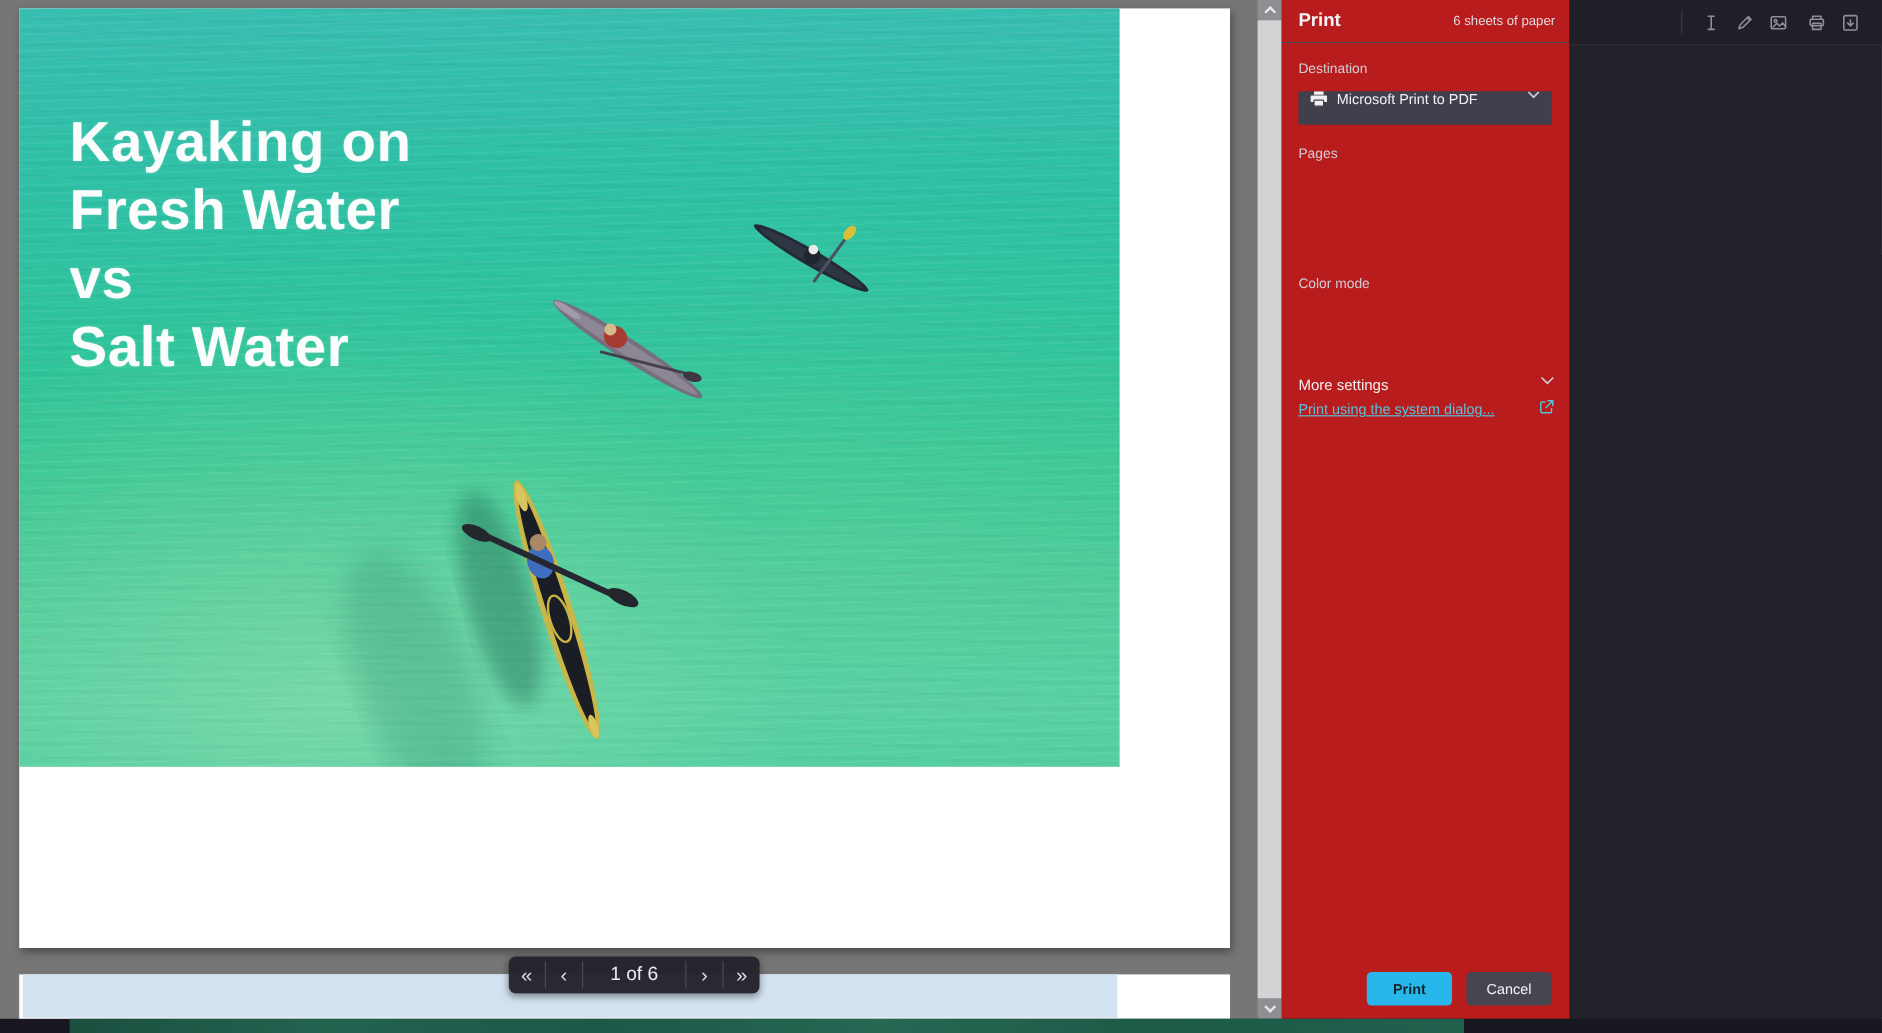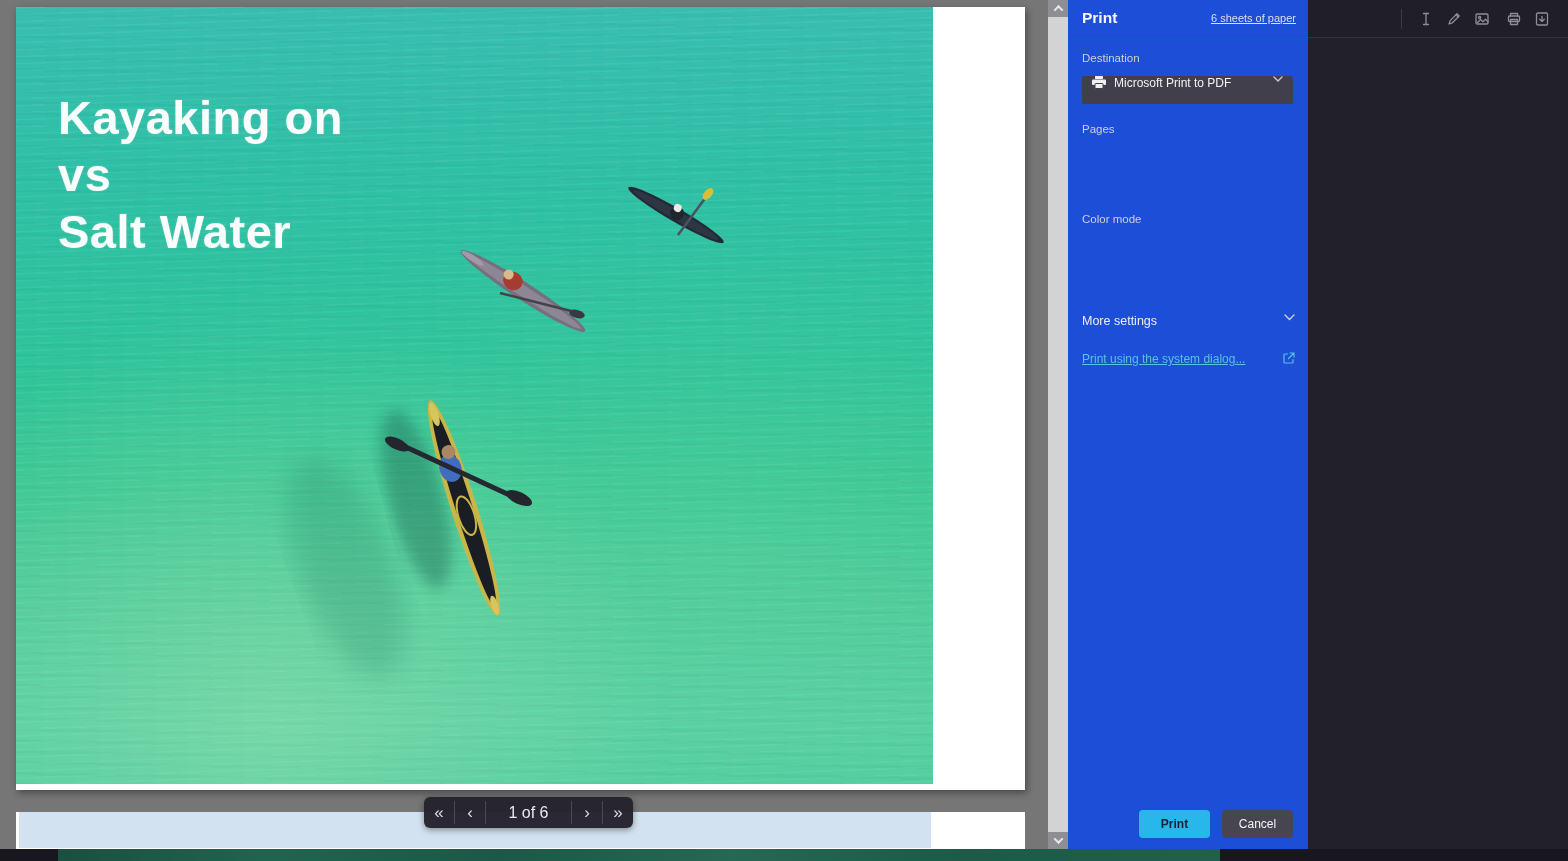--- a/index.html
+++ b/index.html
@@ -5,21 +5,21 @@
   * { margin:0; padding:0; box-sizing:border-box; }
   html,body { width:1568px; height:861px; overflow:hidden; background:#22212a;
               font-family:"Liberation Sans", sans-serif; }
   .abs { position:absolute; }
 
   
   #preview-area { left:0; top:0; width:1048px; height:861px; background:#767676; }
 
   #page-1 { left:16px; top:7px; width:1009px; height:783px; background:#ffffff;
             box-shadow:2px 3px 7px rgba(0,0,0,.38); }
-  #slide-image { left:0; top:0; width:917px; height:777px; overflow:hidden;
+  #slide-image { left:0; top:0; width:917px; height:632px; overflow:hidden;
     background:
       radial-gradient(ellipse at 28% 92%, rgba(190,235,185,.30), transparent 42%),
       radial-gradient(ellipse at 75% 70%, rgba(120,220,170,.18), transparent 45%),
       repeating-linear-gradient(178deg, rgba(255,255,255,.055) 0 1.5px, rgba(255,255,255,0) 1.5px 7px),
       repeating-linear-gradient(181deg, rgba(10,110,95,.05) 0 3px, rgba(10,110,95,0) 3px 11px),
       linear-gradient(180deg,#38beb0 0%,#2fc0a6 22%,#2fc49b 45%,#3cc894 62%,#4fcc9b 78%,#58d0a2 92%,#53cea0 100%);
   }
   #slide-title { left:42px; top:82px; color:#fbfdfc; font-weight:bold;
                  font-size:47px; line-height:57px; letter-spacing:.5px;
                  text-shadow:0 0 2px rgba(255,255,255,.25); }
@@ -46,46 +46,46 @@
   #scrollbar { left:1048px; top:0; width:20px; height:849px; background:#a6a6aa; }
   .sb-btn { position:absolute; left:0; width:20px; height:17px; background:#8e8e93;
             display:flex; align-items:center; justify-content:center; }
   #sb-up { top:0; } #sb-down { top:832px; }
   .sb-chev { width:7px; height:7px; border-left:2px solid #e8e8ea; border-top:2px solid #e8e8ea; }
   #sb-up .sb-chev { transform:rotate(45deg) translate(1px,1px); }
   #sb-down .sb-chev { transform:rotate(225deg) translate(1px,1px); }
   #sb-thumb { position:absolute; left:0; top:17px; width:20px; height:815px; background:#d3d3d6; }
 
   
-  #print-panel { left:1068px; top:0; width:240px; height:849px; background:#1d4ed8; color:#eceef0; }
+  #print-panel { left:1068px; top:0; width:240px; height:849px; background:#b91c1c; color:#eceef0; }
   #panel-header { position:absolute; left:0; top:0; width:240px; height:36px;
                   border-bottom:1px solid #4b4a55; display:flex; align-items:center;
                   padding:0 12px 0 14px; }
   #panel-title { font-size:15.5px; font-weight:bold; color:#f5f5f7; }
-  #sheets-info { margin-left:auto; font-size:11px; color:#dfdfe4;text-decoration:underline; }
+  #sheets-info { margin-left:auto; font-size:11px; color:#dfdfe4; }
 
   .p-label { position:absolute; left:14px; font-size:11.5px; color:#cfcfd6; }
   .dropdown { position:absolute; left:14px; width:211px; height:28px; background:#413f4b;
               border-radius:2px; display:flex; align-items:flex-start; padding:0 10px;
               font-size:12px; color:#f2f2f4; }
   .dropdown .chev { margin-left:auto; }
   .chev svg { display:block; }
   .dd-icon { margin-right:8px; display:flex; }
   .dd-indent { padding-left:16px; }
   .dropdown.disabled { background:#3c3a45; color:#7e7c87; }
 
   #custom-input { position:absolute; left:14px; top:183px; width:211px; height:26px;
                   background:#232129; border:1px solid #8f8e98; border-radius:3px;
                   color:#e8e8ec; font-size:12px; padding:0 8px;
                   font-family:"Liberation Sans", sans-serif; outline:none; }
   #custom-input::placeholder { color:#9b9aa4; }
 
   #more-row { position:absolute; left:14px; top:314px; width:213px; display:flex;
               align-items:flex-start; justify-content:space-between; font-size:12.5px; color:#eeeef1; }
-  #link-row { position:absolute; left:14px; top:350px; width:213px; display:flex;
+  #link-row { position:absolute; left:14px; top:332px; width:213px; display:flex;
               align-items:center; justify-content:space-between; }
   #sys-link { font-size:12px; color:#57c3dc; text-decoration:underline; }
 
   #panel-footer { position:absolute; right:15px; bottom:11px; display:flex; gap:12px; }
   .btn { height:28px; width:71px; border:none; border-radius:4px; font-size:12px;
          font-family:"Liberation Sans", sans-serif; cursor:default; }
   #btn-print { background:#28b7ea; color:#13252e; font-weight:bold; }
   #btn-cancel { background:#47454f; color:#f4f4f6; }
 
   
@@ -145,20 +145,21 @@
           <ellipse cx="8" cy="0" rx="20" ry="8" fill="none" stroke="#c9b648" stroke-width="2"></ellipse>
           <ellipse cx="-42" cy="1" rx="14" ry="11" fill="#3f6dc0"></ellipse>
           <circle cx="-58" cy="-2" r="7" fill="#a98868"></circle>
         </g>
         <line x1="379" y1="435" x2="504" y2="493" stroke="#252830" stroke-width="5"></line>
         <ellipse cx="381" cy="437" rx="13" ry="5.5" fill="#23262c" transform="rotate(25 381 437)"></ellipse>
         <ellipse cx="503" cy="491" rx="14" ry="6" fill="#23262c" transform="rotate(25 503 491)"></ellipse>
       </svg>
       <div class="abs" id="slide-title">
         <div>Kayaking on</div>
+        <div>Fresh Water</div>
         <div>vs</div>
         <div>Salt Water</div>
       </div>
     </div>
   </div>
 
   <div class="abs" id="page-2">
     <div id="page-2-band"></div>
   </div>
 
@@ -204,21 +205,21 @@
     <span class="chev">
       <svg width="10" height="6" viewBox="0 0 10 6">
           <path d="M1 1l4 4 4-4" stroke="#c9c9d1" stroke-width="1.4" fill="none" stroke-linecap="round"></path>
         </svg>
     </span>
   </div>
 
   <div class="p-label" style="top:123px">Pages</div>
 
 
-  <div class="p-label" style="top:213px">Color mode</div>
+  <div class="p-label" style="top:231px">Color mode</div>
 
   <div id="more-row">
     <span>More settings</span>
     <span class="chev">
       <svg width="11" height="7" viewBox="0 0 11 7">
           <path d="M1 1l4.5 4.5L10 1" stroke="#cfcfd6" stroke-width="1.4" fill="none" stroke-linecap="round"></path>
         </svg>
     </span>
   </div>
 

